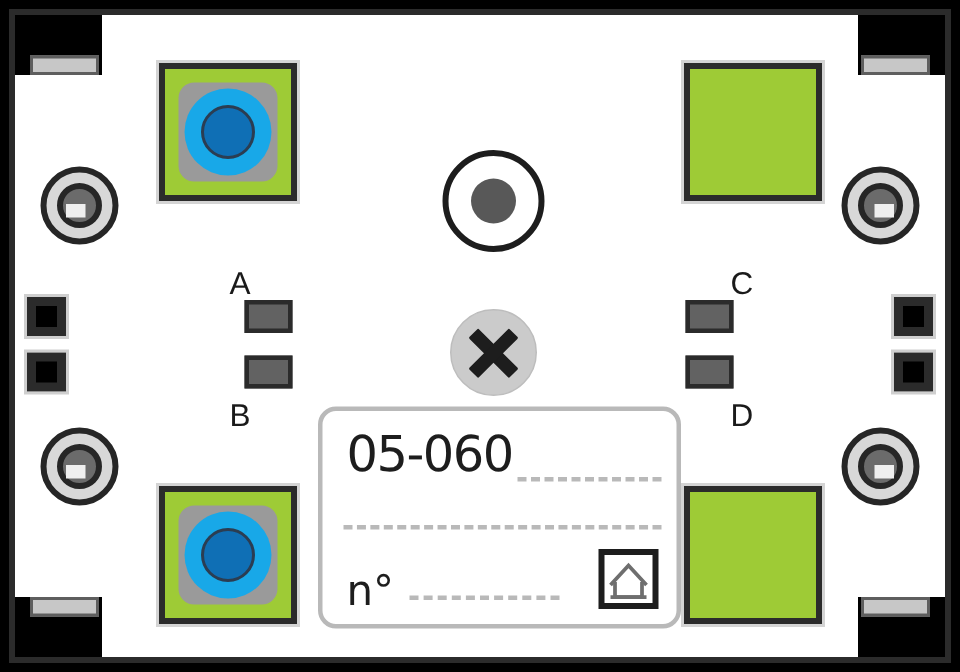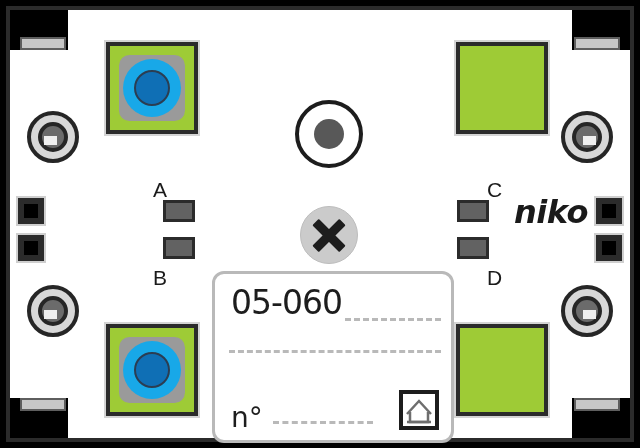--- a/index.html
+++ b/index.html
@@ -211,21 +211,21 @@
     letter-spacing: -0.5px;
     color: #1a1a1a;
   }
 
   
   #label-card {
     position: absolute;
     left: 202px;
     top: 261px;
     width: 242px;
-    height: 172px;
+    height: 148px;
     background: #ffffff;
     border: 3px solid #b9b9b9;
     border-radius: 12px;
     box-sizing: border-box;
   }
   #label-code {
     position: absolute;
     left: 16px;
     top: 9px;
     font-family: "DejaVu Sans", sans-serif;
@@ -324,21 +324,20 @@
     <span class="abcd-label" style="left:143px; top:169px;">A</span>
     <div class="grey-rect" style="left:153px; top:190px;"></div>
     <div class="grey-rect" style="left:153px; top:227px;"></div>
     <span class="abcd-label" style="left:143px; top:257px;">B</span>
 
     <span class="abcd-label" style="left:477px; top:169px;">C</span>
     <div class="grey-rect" style="left:447px; top:190px;"></div>
     <div class="grey-rect" style="left:447px; top:227px;"></div>
     <span class="abcd-label" style="left:477px; top:257px;">D</span>
 
-    <div id="niko-logo">niko</div>
 
     <div id="dot-circle">
       <div class="dot"></div>
     </div>
     <div id="x-circle">
       <div class="bar a"></div>
       <div class="bar b"></div>
     </div>
 
     <div id="label-card">

